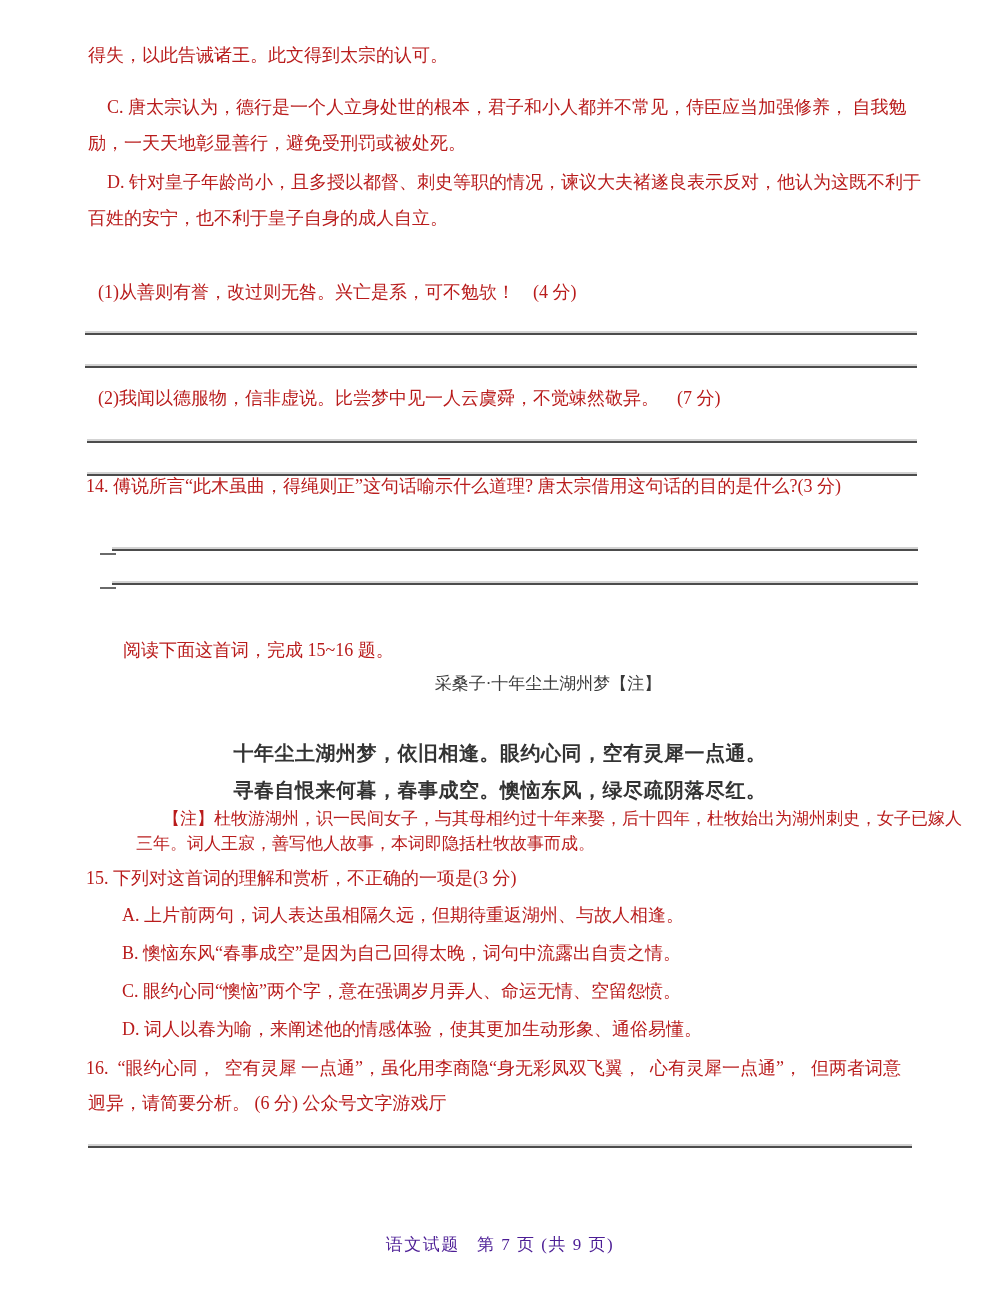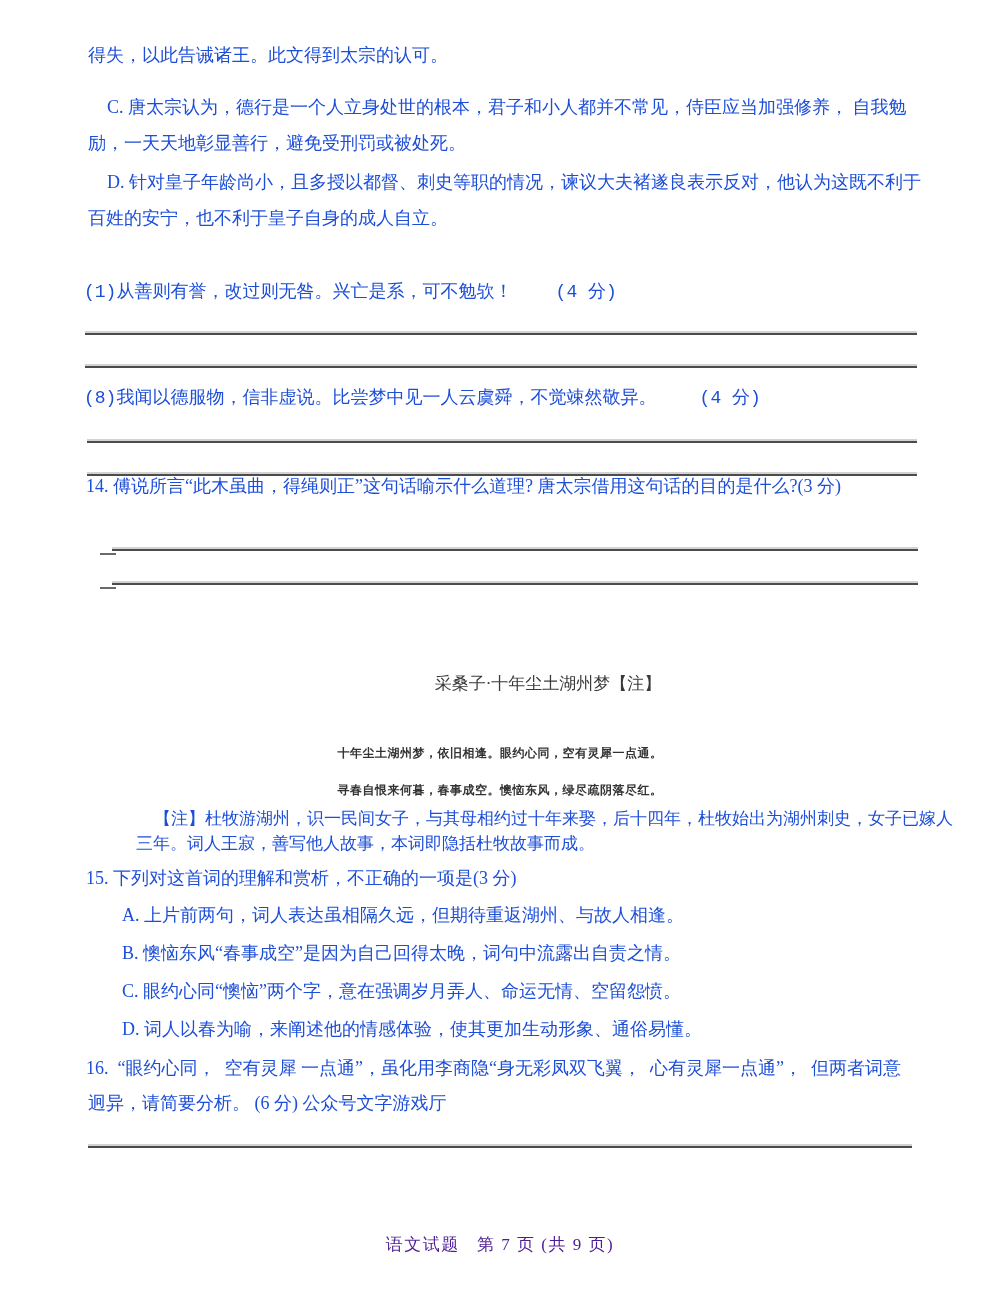--- a/index.html
+++ b/index.html
@@ -10,30 +10,30 @@
     background:#ffffff;
     font-family:"Liberation Serif","DejaVu Serif",serif;
     color:#2e2e2e;
     overflow:hidden;
   }
   .tline{
     position:absolute;
     font-size:18px;
     line-height:26px;
     white-space:pre;
-    color:#1d4ed8;
+    color:#b91c1c;
   }
   .indent-opt{left:107px;}
-  .indent-sub{left:84px;font-family:Liberation Mono, monospace;}
+  .indent-sub{left:98px;}
   .indent-stem{left:86px;}
   .flush{left:88px;}
   .heading{font-weight:bold;font-size:19.5px;color:#222;}
   .center{left:0;width:1000px;text-align:center;}
   .small{font-size:17px;margin-left:48px;}
-  .poemline{font-weight:bold;font-size:12px;letter-spacing:0.5px;color:#333;}
+  .poemline{font-weight:bold;font-size:20px;letter-spacing:0.5px;color:#333;}
   .kai{color:#3a3a3a;}
   .footer-line{font-size:17px;letter-spacing:1.5px;color:#4c1d95;}
   .rule{
     position:absolute;
     height:0;
     border-top:2px solid #4c4c4c;
     box-shadow:0 -2px 0 rgba(80,80,80,0.25);
   }
   .rule-dash{
     position:absolute;
@@ -48,34 +48,35 @@
 
   <div class="tline flush" style="top:42px">得失，以此告诫诸王。此文得到太宗的认可。</div>
   <div class="tline indent-opt" style="top:94px">C. 唐太宗认为，德行是一个人立身处世的根本，君子和小人都并不常见，侍臣应当加强修养， 自我勉</div>
   <div class="tline flush" style="top:130px">励，一天天地彰显善行，避免受刑罚或被处死。</div>
   <div class="tline indent-opt" style="top:169px">D. 针对皇子年龄尚小，且多授以都督、刺史等职的情况，谏议大夫褚遂良表示反对，他认为这既不利于</div>
   <div class="tline flush" style="top:205px">百姓的安宁，也不利于皇子自身的成人自立。</div>
 
   <div class="tline indent-sub" style="top:279px">(1)从善则有誉，改过则无咎。兴亡是系，可不勉欤！    (4 分)</div>
   <div class="rule" style="top:333px;left:85px;width:832px"></div>
   <div class="rule" style="top:366px;left:85px;width:832px"></div>
-  <div class="tline indent-sub" style="top:385px">(8)我闻以德服物，信非虚说。比尝梦中见一人云虞舜，不觉竦然敬异。    (4 分)</div>
+  <div class="tline indent-sub" style="top:385px">(2)我闻以德服物，信非虚说。比尝梦中见一人云虞舜，不觉竦然敬异。    (7 分)</div>
   <div class="rule" style="top:441px;left:87px;width:830px"></div>
   <div class="rule" style="top:474px;left:87px;width:830px"></div>
 
   <div class="tline indent-stem" style="top:473px">14. 傅说所言“此木虽曲，得绳则正”这句话喻示什么道理? 唐太宗借用这句话的目的是什么?(3 分)</div>
   <div class="rule-dash" style="top:553px;left:100px;width:16px"></div>
   <div class="rule" style="top:549px;left:112px;width:806px"></div>
   <div class="rule-dash" style="top:587px;left:100px;width:16px"></div>
   <div class="rule" style="top:583px;left:112px;width:806px"></div>
 
+  <div class="tline" style="top:637px;left:123px">阅读下面这首词，完成 15~16 题。</div>
   <div class="tline center small kai" style="top:671px">采桑子·十年尘土湖州梦【注】</div>
   <div class="tline center poemline" style="top:740px">十年尘土湖州梦，依旧相逢。眼约心同，空有灵犀一点通。</div>
   <div class="tline center poemline" style="top:777px">寻春自恨来何暮，春事成空。懊恼东风，绿尽疏阴落尽红。</div>
-  <div class="tline small" style="top:806px;left:106px">【注】杜牧游湖州，识一民间女子，与其母相约过十年来娶，后十四年，杜牧始出为湖州刺史，女子已嫁人</div>
+  <div class="tline small" style="top:806px;left:115px">【注】杜牧游湖州，识一民间女子，与其母相约过十年来娶，后十四年，杜牧始出为湖州刺史，女子已嫁人</div>
   <div class="tline small flush" style="top:831px">三年。词人王寂，善写他人故事，本词即隐括杜牧故事而成。</div>
 
   <div class="tline indent-stem" style="top:865px">15. 下列对这首词的理解和赏析，不正确的一项是(3 分)</div>
   <div class="tline" style="top:902px;left:122px">A. 上片前两句，词人表达虽相隔久远，但期待重返湖州、与故人相逢。</div>
   <div class="tline" style="top:940px;left:122px">B. 懊恼东风“春事成空”是因为自己回得太晚，词句中流露出自责之情。</div>
   <div class="tline" style="top:978px;left:122px">C. 眼约心同“懊恼”两个字，意在强调岁月弄人、命运无情、空留怨愤。</div>
   <div class="tline" style="top:1016px;left:122px">D. 词人以春为喻，来阐述他的情感体验，使其更加生动形象、通俗易懂。</div>
 
   <div class="tline indent-stem" style="top:1055px">16.  “眼约心同，  空有灵犀 一点通”，虽化用李商隐“身无彩凤双飞翼，  心有灵犀一点通”，  但两者词意</div>
   <div class="tline flush" style="top:1090px">迥异，请简要分析。 (6 分) 公众号文字游戏厅</div>

